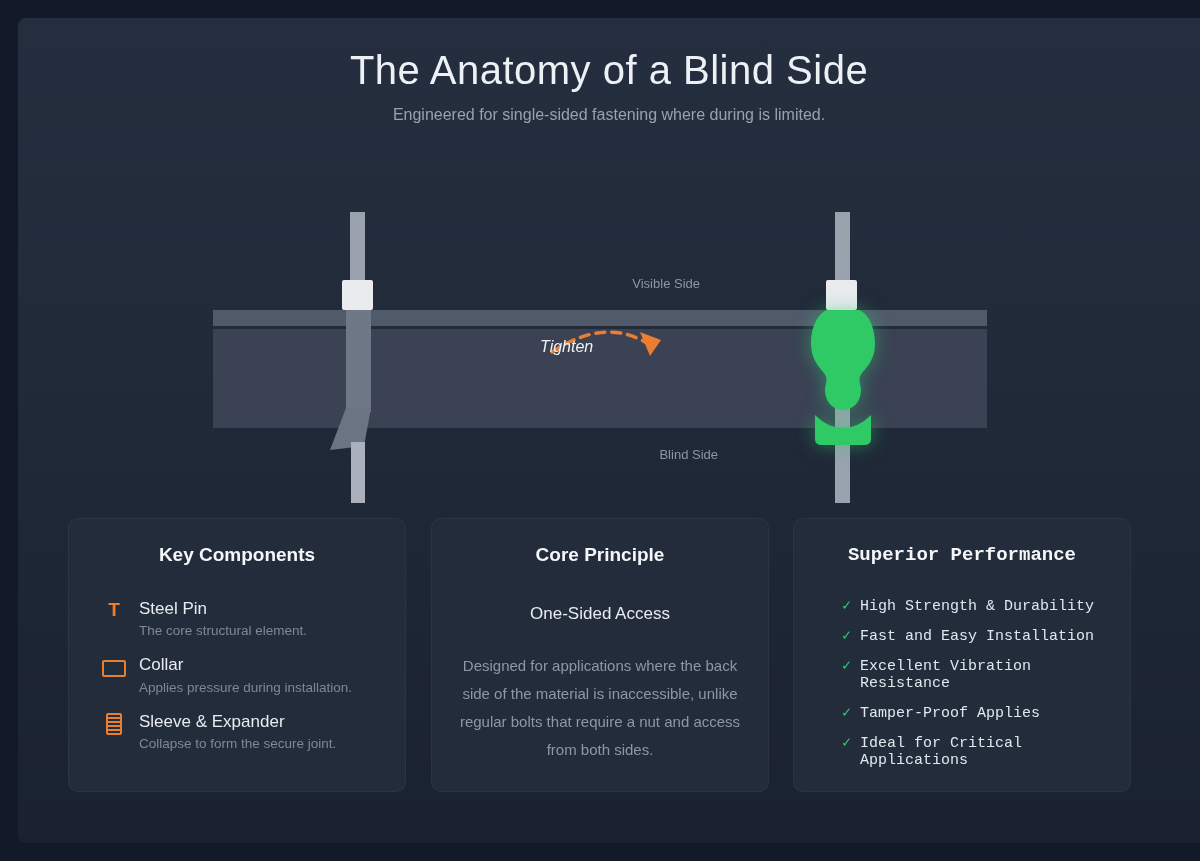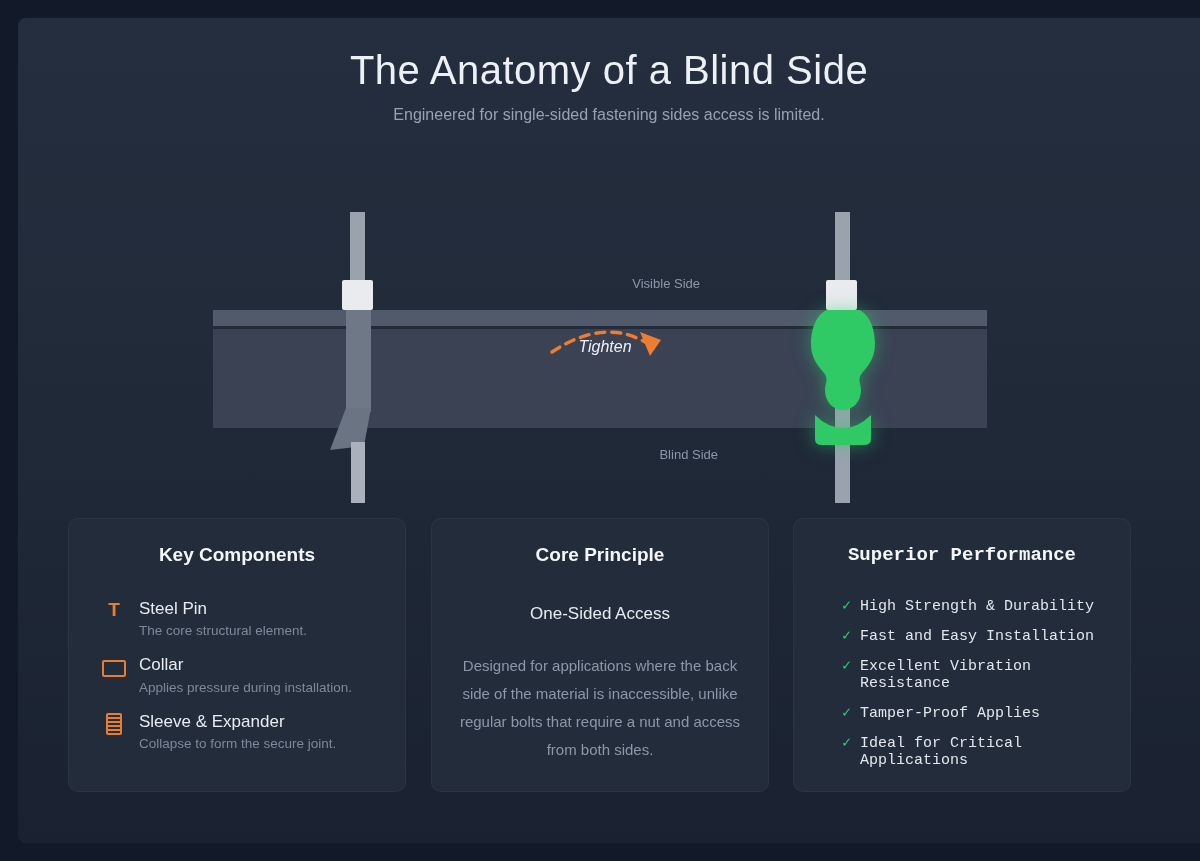--- a/index.html
+++ b/index.html
@@ -17,21 +17,21 @@
   .step1{left:230px;color:#e87e2e;}
   .step2{left:715px;color:#2ecc71;}
   
   .material-panel{position:absolute;left:195px;top:292px;width:774px;height:118px;background:#3a4254;}
   .material-top{position:absolute;left:0;top:0;width:100%;height:19px;background:#505a6b;
                 border-bottom:3px solid #232a38;box-sizing:border-box;}
   
   .side-label{position:absolute;width:200px;text-align:right;font-size:13px;color:#8c96a6;}
   .visible-side{left:482px;top:258px;}
   .blind-side{left:500px;top:417px;margin-top:12px;}
-  .tighten{position:absolute;left:522px;top:320px;width:130px;text-align:center;
+  .tighten{position:absolute;left:522px;top:320px;width:130px;
            font-size:16px;font-style:italic;color:#eef1f5;}
   .arc-svg{position:absolute;left:522px;top:282px;width:140px;height:64px;}
   
   .bolt-part{position:absolute;}
   .pin{background:#9aa2ae;}
   .pin-lower{background:#abb1bc;}
   .collar{background:#e9ebee;border-radius:2px;}
   .sleeve{background:#6f7887;}
   .flap-svg{position:absolute;left:300px;top:380px;width:90px;height:90px;}
   .green-svg{position:absolute;left:773px;top:280px;width:104px;height:170px;
@@ -62,21 +62,21 @@
   .check-item{display:flex;gap:9px;margin-bottom:11px;font-size:15px;color:#e2e7ee;align-items:baseline;}
   .check-mark{color:#2ecc71;font-size:15px;font-weight:bold;}
 </style>
 </head>
 <body>
 
 <div class="page">
   <div class="stage">
 
     <h1 class="title">The Anatomy of a Blind Side</h1>
-    <p class="subtitle">Engineered for single-sided fastening sides access is limited.</p>
+    <p class="subtitle">Engineered for single-sided fastening where during is limited.</p>
 
 
     <div class="material-panel">
       <div class="material-top"></div>
     </div>
 
     <div class="side-label visible-side">Visible Side</div>
     <div class="side-label blind-side">Blind Side</div>
 
     <svg class="arc-svg" viewBox="0 0 140 64">

